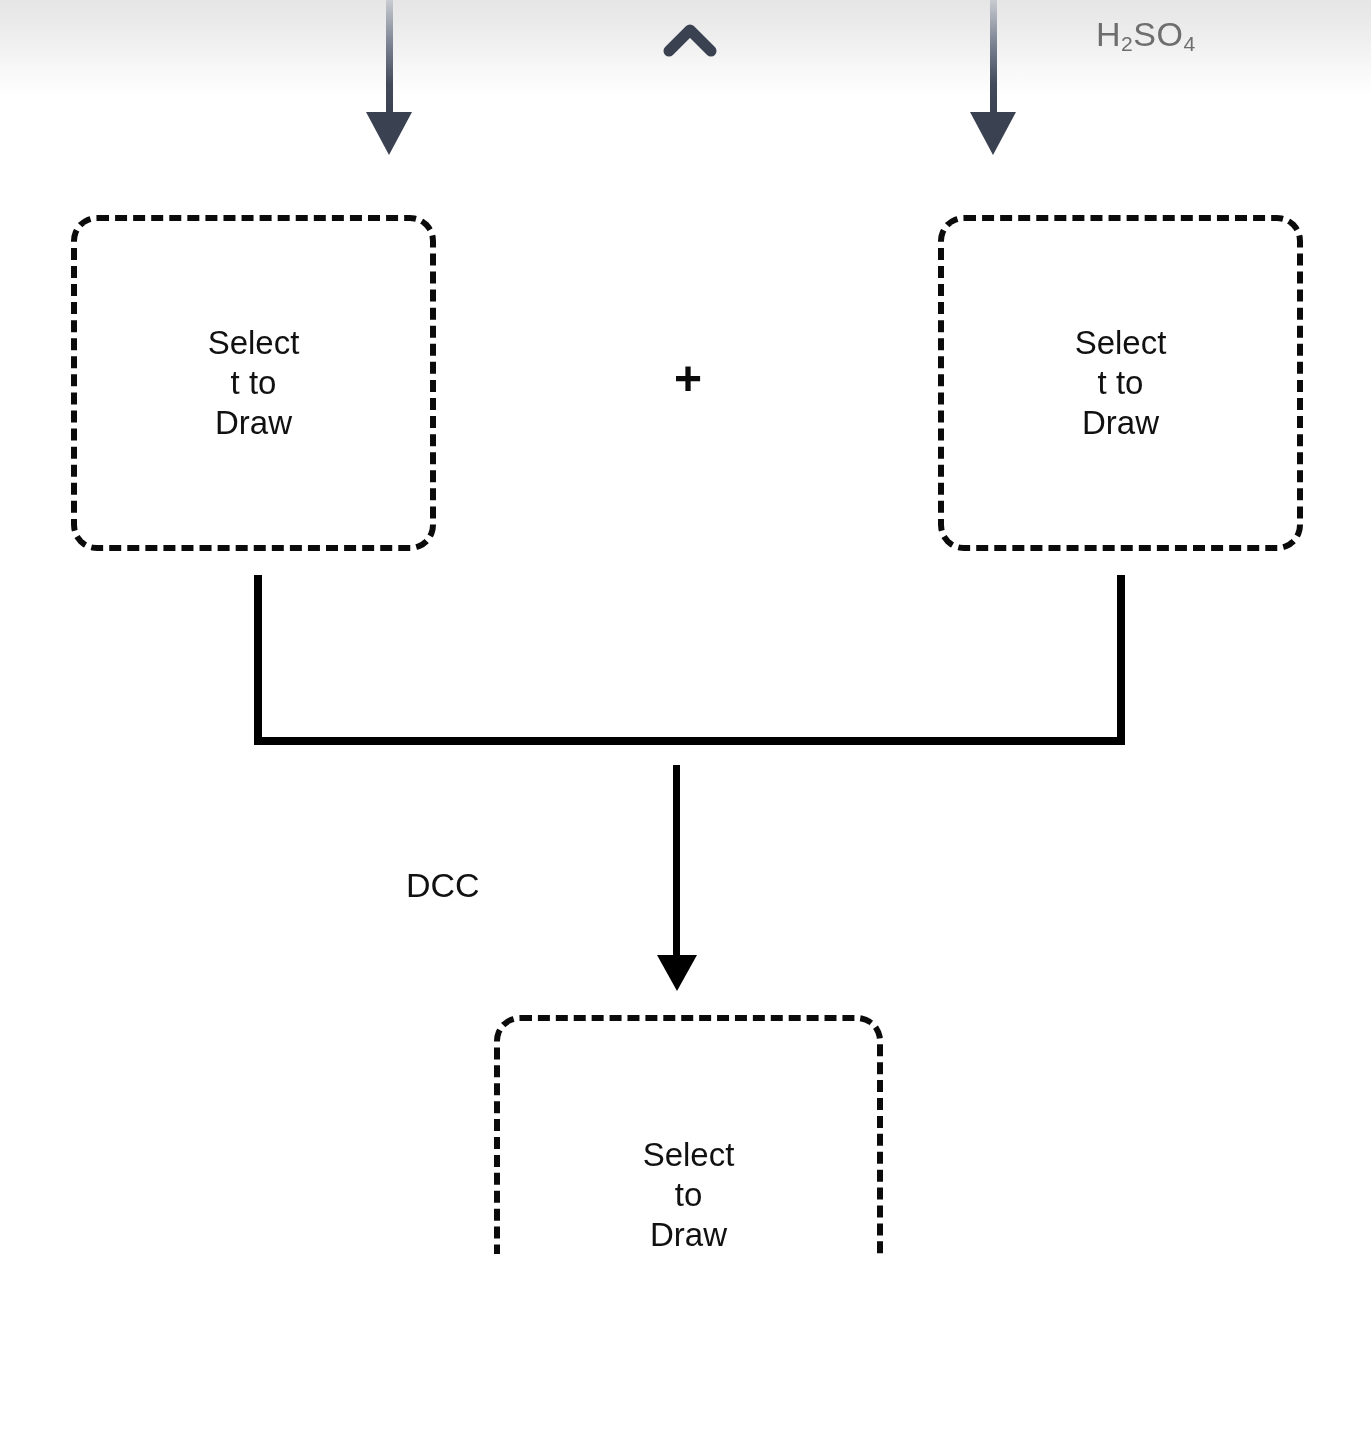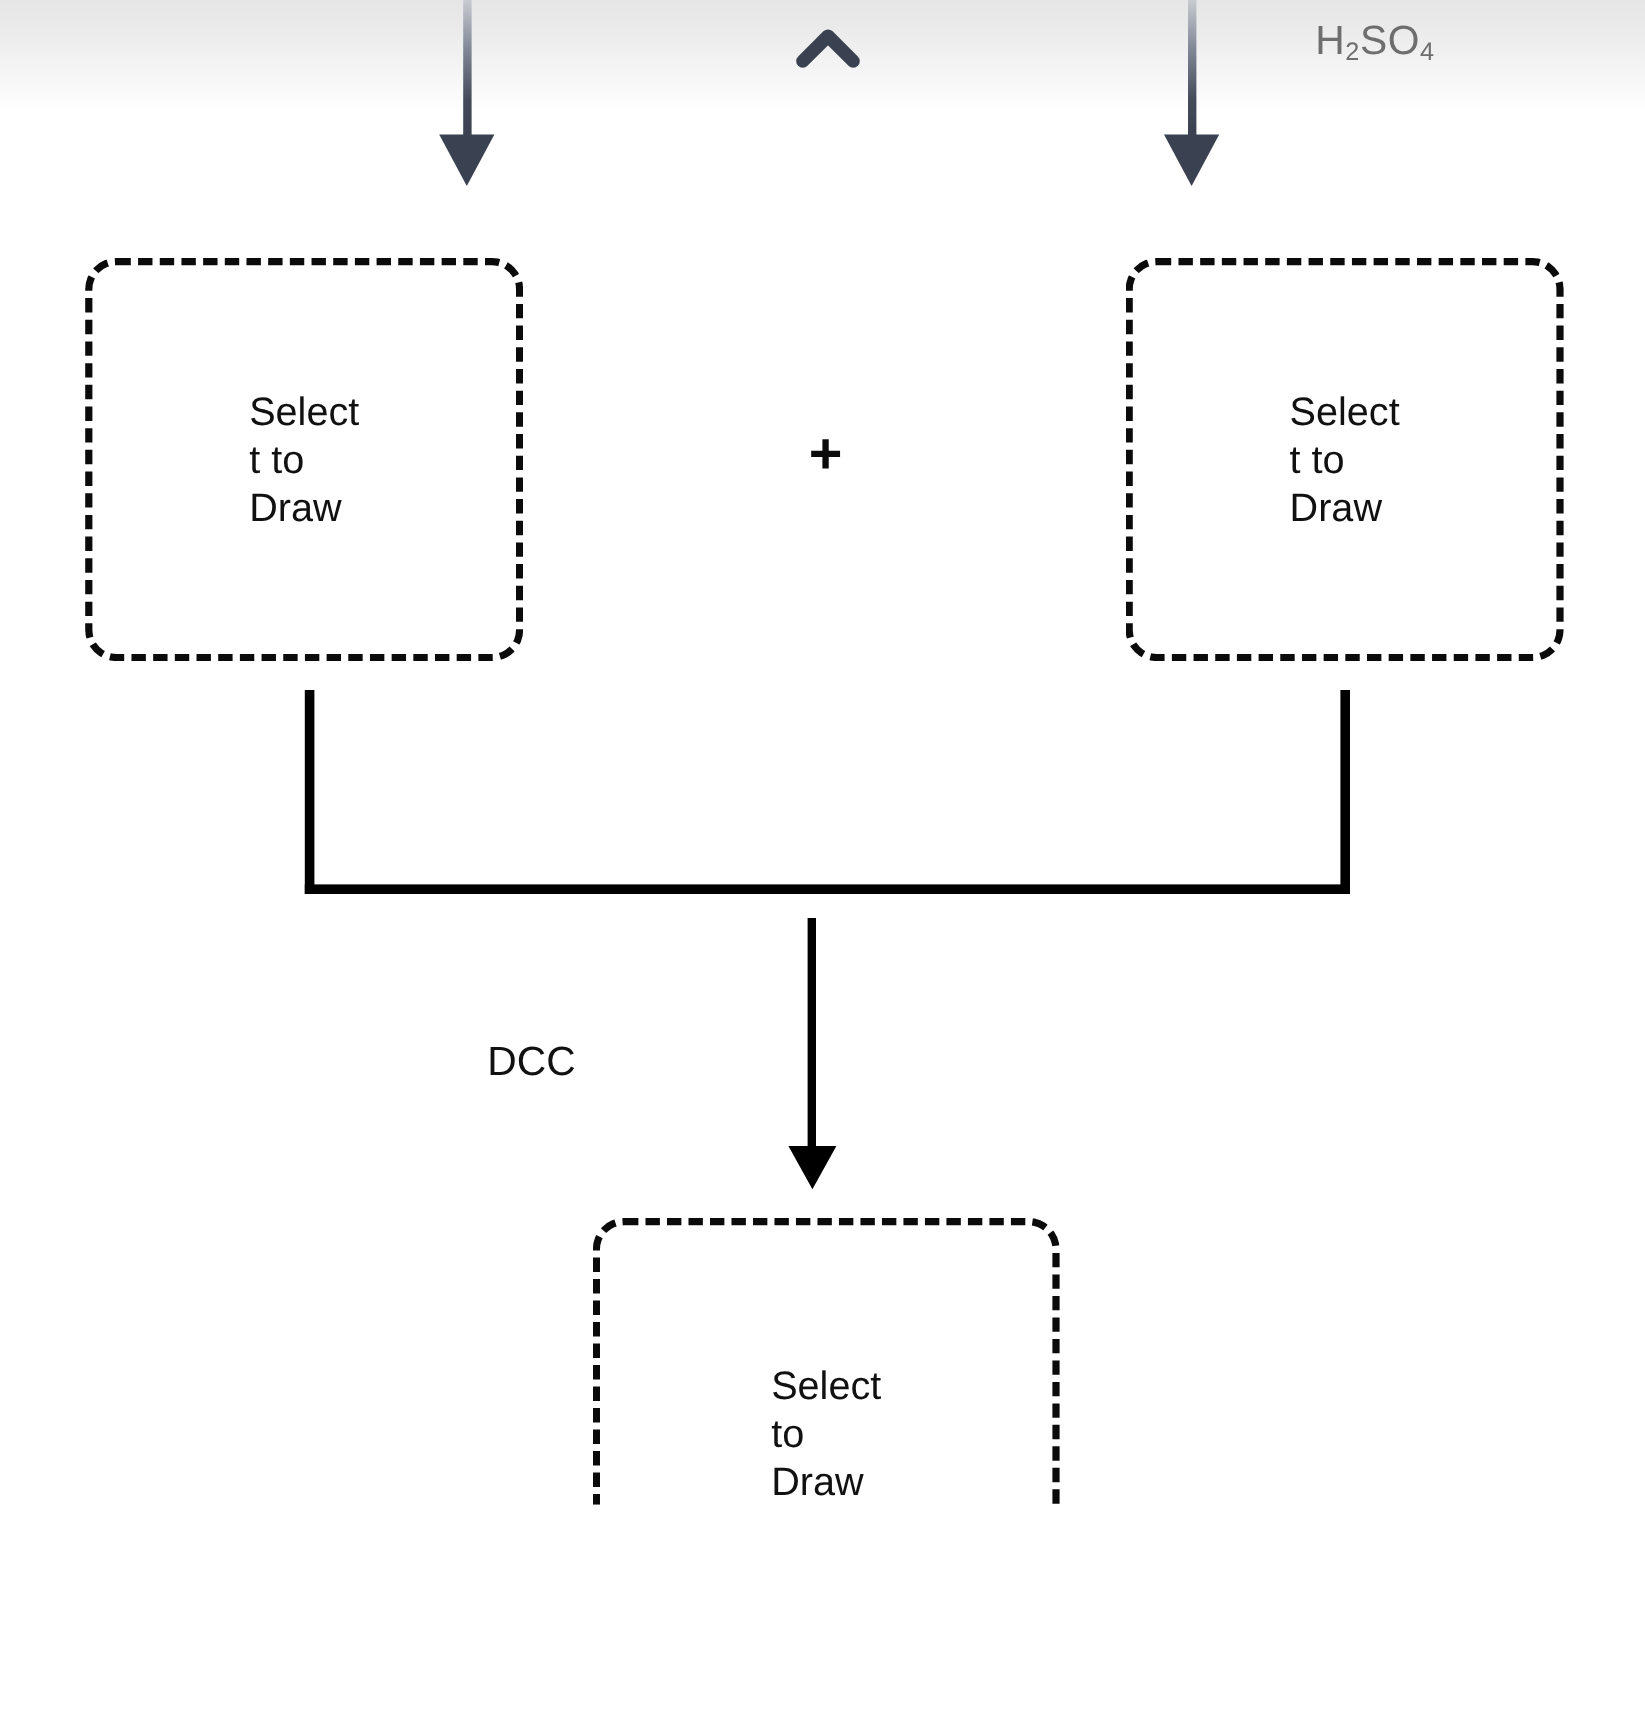--- a/index.html
+++ b/index.html
@@ -63,21 +63,21 @@
     border-radius: 26px;
     display: flex;
     align-items: center;
     justify-content: center;
     background: transparent;
   }
   .sketch-box .box-text {
     font-size: 33px;
     line-height: 40px;
     color: #111111;
-    text-align: left;
+    text-align: center;
     white-space: pre-line;
     user-select: none;
   }
 
   #box-reactant-a { left: 71px;  top: 215px;  width: 365px; height: 336px; }
   #box-reactant-b { left: 938px; top: 215px;  width: 365px; height: 336px; }
   #box-product    { left: 494px; top: 1015px; width: 389px; height: 360px; }
 
   
   #plus-sign {

